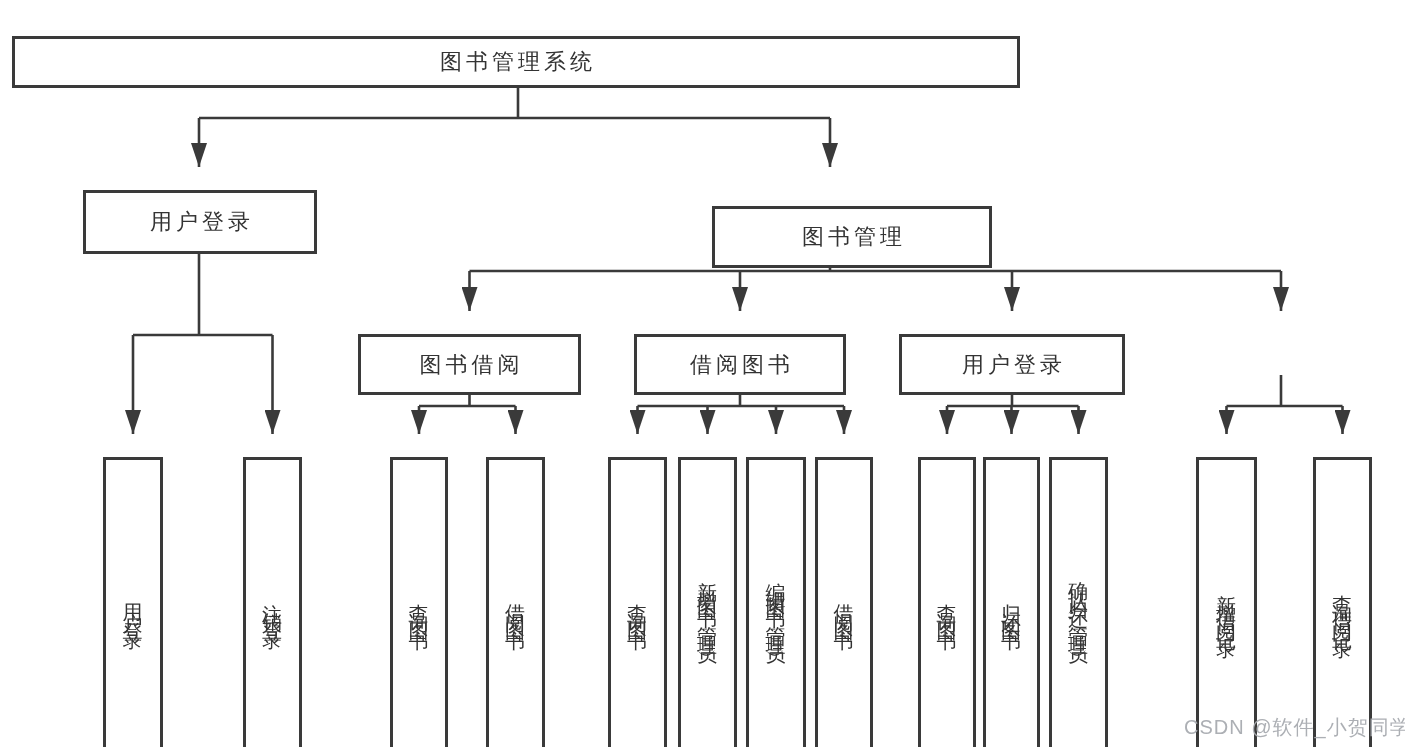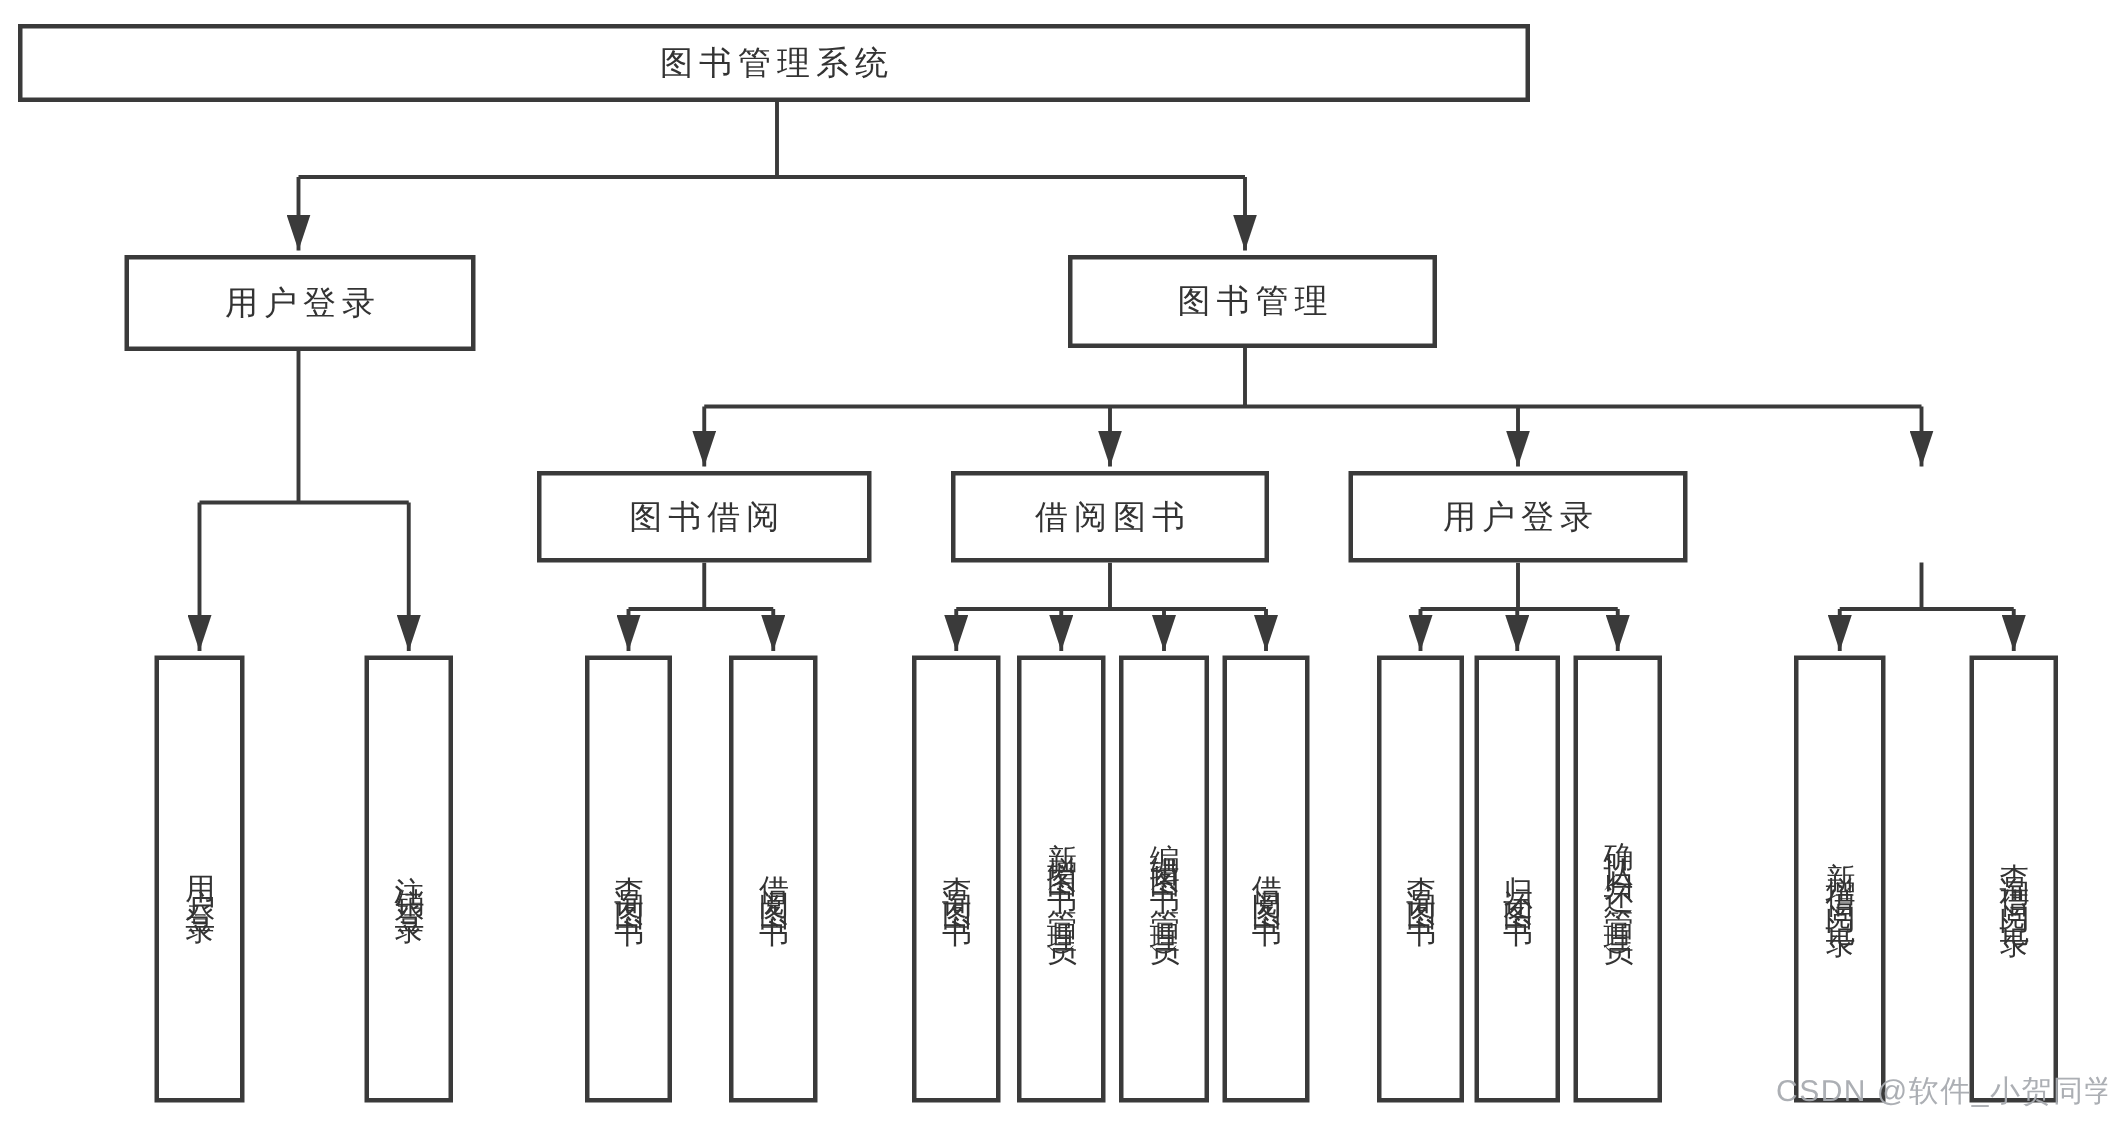--- a/index.html
+++ b/index.html
@@ -14,20 +14,21 @@
   .box{
     position:absolute;
     background:#ffffff;
     border:3px solid #3a3a3a;
     box-sizing:border-box;
     display:flex;
     align-items:center;
     justify-content:center;
     color:#333333;
     z-index:2;
+    margin-top:20px;
   }
   .h .lbl{
     font-size:22px;
     letter-spacing:4px;
     text-indent:4px;
     white-space:nowrap;
     line-height:1;
   }
   .v .lbl{
     writing-mode:vertical-rl;
@@ -96,21 +97,21 @@
     </g>
   </svg>
 
   <div class="box h" style="left:12px;top:16px;width:1008px;height:52px">
     <span class="lbl">图书管理系统</span>
   </div>
 
   <div class="box h" style="left:83px;top:170px;width:234px;height:64px">
     <span class="lbl">用户登录</span>
   </div>
-  <div class="box h" style="left:712px;top:170px;width:246px;height:62px">
+  <div class="box h" style="left:712px;top:186px;width:280px;height:62px">
     <span class="lbl">图书管理</span>
   </div>
 
   <div class="box h" style="left:358px;top:314px;width:223px;height:61px">
     <span class="lbl">图书借阅</span>
   </div>
   <div class="box h" style="left:634px;top:314px;width:212px;height:61px">
     <span class="lbl">借阅图书</span>
   </div>
   <div class="box h" style="left:899px;top:314px;width:226px;height:61px">

